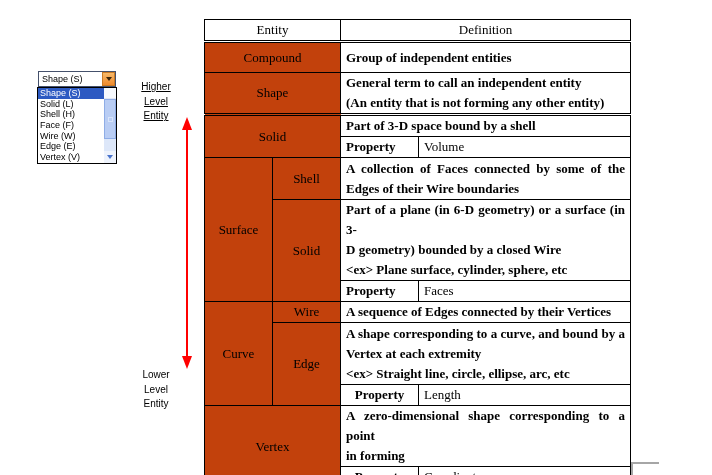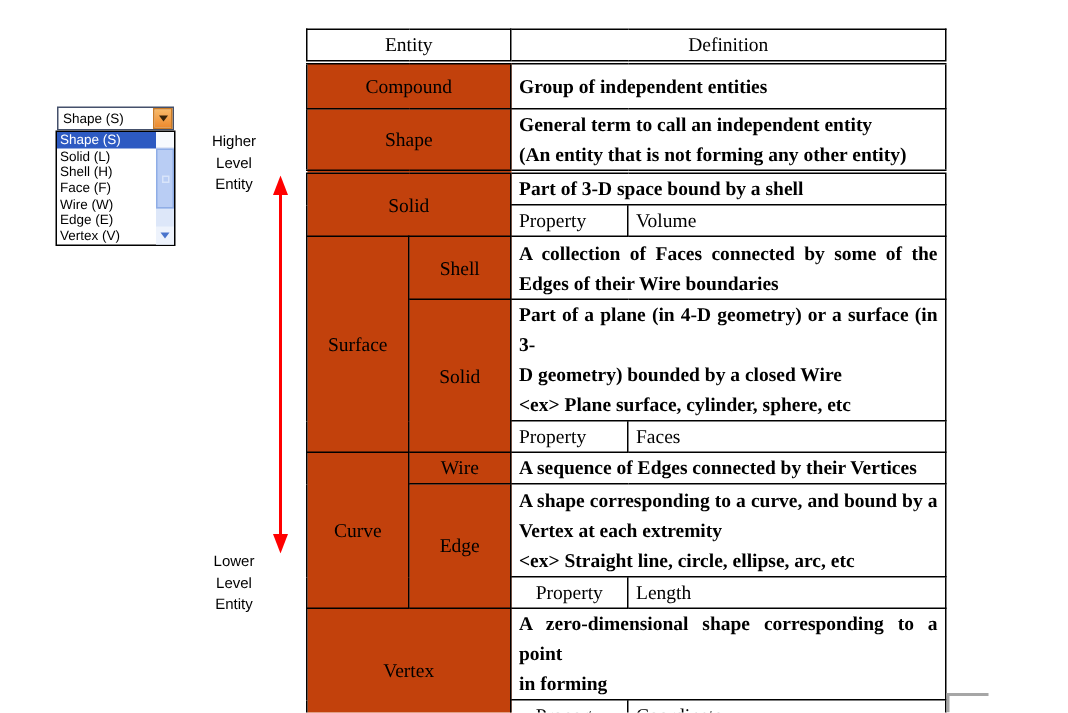--- a/index.html
+++ b/index.html
@@ -34,38 +34,38 @@
              border:1px solid #d8e4fa; }
   .dl-down { position:absolute; bottom:0; left:0; width:12px; height:12px; background:#eef3fc;
              display:flex; align-items:center; justify-content:center; }
   .chev-down { width:0; height:0; border-left:3px solid transparent;
                border-right:3px solid transparent; border-top:4px solid #4a74cc; }
 
   
   .level-label { position:absolute; left:124px; width:64px; text-align:center;
                  font-family:"Liberation Sans", sans-serif; font-size:10px;
                  line-height:14.6px; color:#000; }
-  .lbl-higher { top:88px; }
+  .lbl-higher { top:80px;text-decoration:underline; }
   .lbl-lower  { top:368px; }
 
   
   .dbl-arrow { position:absolute; left:179px; top:117px; }
 
   
   .ent-table { position:absolute; left:204px; top:19px; border-collapse:collapse;
                table-layout:fixed; width:426px; font-size:13px; color:#000; }
   .ent-table td { border:1px solid #000; vertical-align:middle; padding:0 5px;
                   line-height:20px; }
   .gray { background:#c2410c; text-align:center; }
   .hdr td { text-align:center; height:22px; border-bottom:3px double #000; }
   .dblb { border-bottom:3px double #000 !important; }
   .def  { text-align:left;font-weight:bold; }
   .def .ln { line-height:20px; }
   .def .j  { text-align:justify; text-align-last:justify; }
-  .prop { padding-left:8px; }
+  .prop { padding-left:8px;font-weight:bold; }
   .prop-c { text-align:center; }
   .val  { padding-left:8px; }
   .h31 td { height:31px; } .h42 td { height:42px; } .h19 td { height:19px; }
   .h20 td { height:20px; } .h62 td { height:62px; } .h39 td { height:39px; }
 
   
   .corner { position:absolute; left:631px; top:462px; width:28px; height:13px;
             border-left:2px solid #a6a6a6; border-top:2px solid #a6a6a6; }
 </style>
 </head>
@@ -163,21 +163,21 @@
       <td rowspan="3" class="gray">Surface</td>
       <td class="gray">Shell</td>
       <td colspan="2" class="def">
         <div class="ln j">A collection of Faces connected by some of the</div>
         <div class="ln">Edges of their Wire boundaries</div>
       </td>
     </tr>
     <tr class="h62">
       <td rowspan="2" class="gray">Solid</td>
       <td colspan="2" class="def">
-        <div class="ln j">Part of a plane (in 4-D geometry) or a surface (in 3-</div>
+        <div class="ln j">Part of a plane (in 6-D geometry) or a surface (in 3-</div>
         <div class="ln">D geometry) bounded by a closed Wire</div>
         <div class="ln">&lt;ex&gt; Plane surface, cylinder, sphere, etc</div>
       </td>
     </tr>
     <tr class="h20">
       <td class="prop">Property</td>
       <td class="val">Faces</td>
     </tr>
 
     <tr class="h20">

